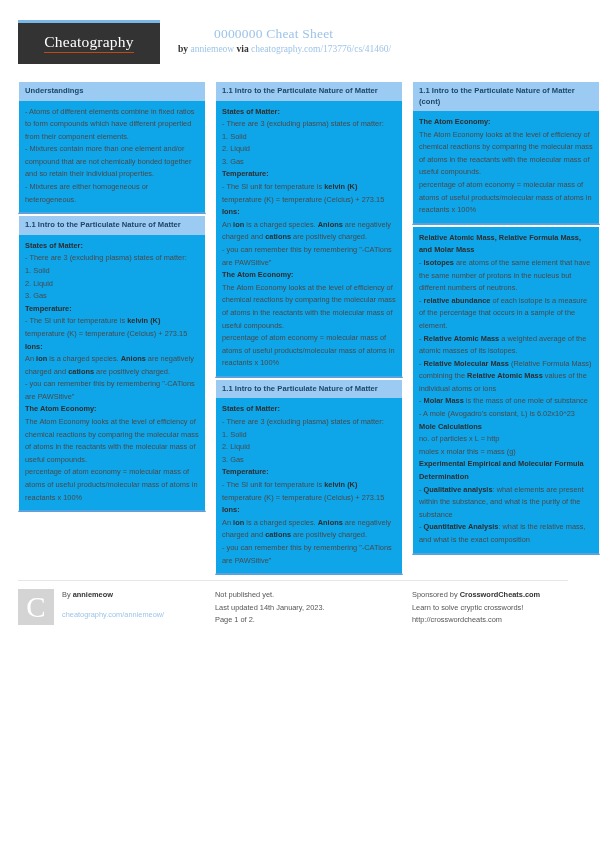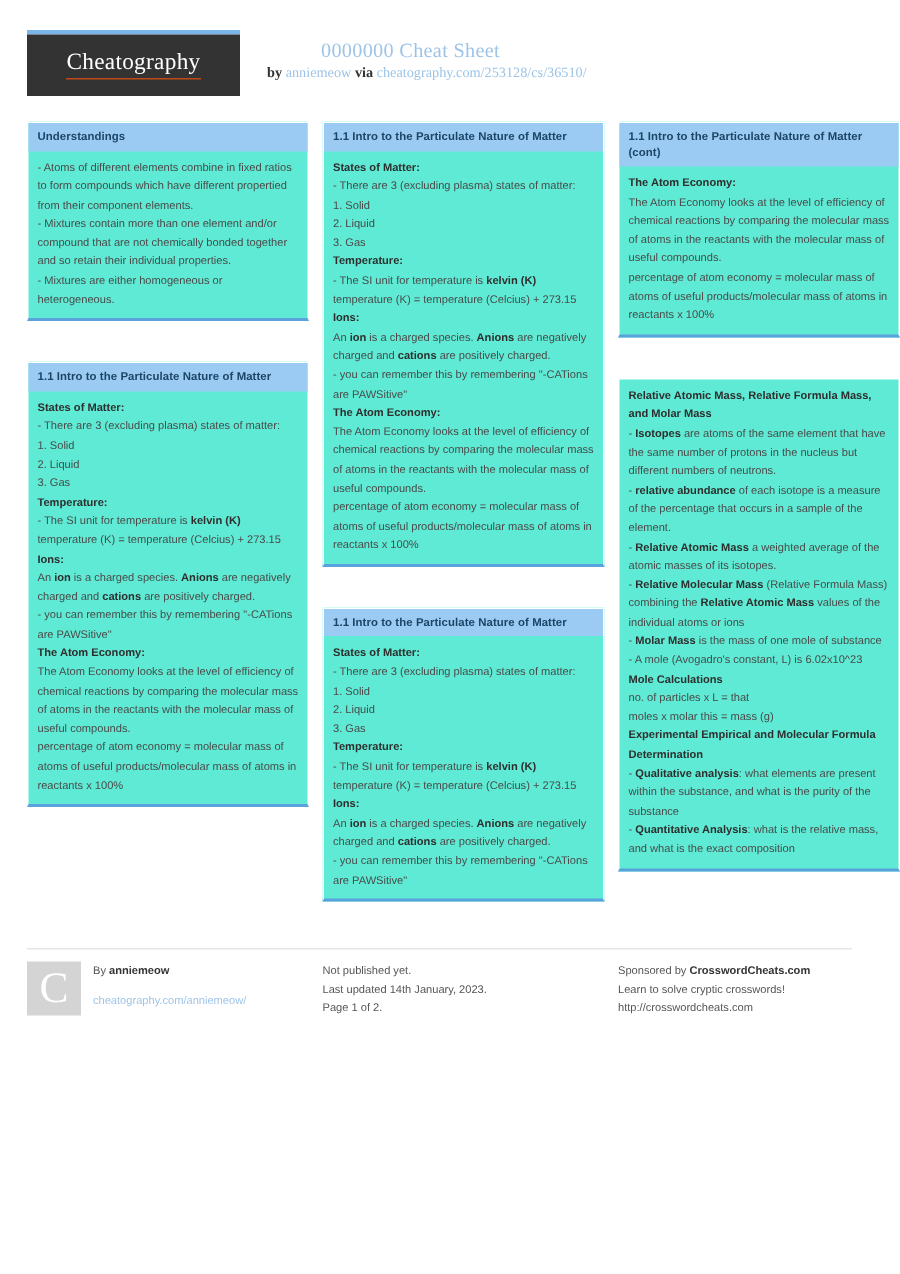--- a/index.html
+++ b/index.html
@@ -86,22 +86,22 @@
     align-items: flex-start;
   }
   .col {
     width: 188px;
     flex: 0 0 188px;
   }
 
   .card {
     border: 1px solid #ffffff;
     border-bottom: 2px solid #5aa2dd;
-    background: #5eead4;
-    margin-bottom: 27px;
+    background: #0ea5e9;
+    margin-bottom: 1px;
   }
   .card-head {
     background: #9bcbf2;
     color: #1c4568;
     font-size: 7.6px;
     font-weight: bold;
     padding: 4px 6px 4px 6px;
     line-height: 10.5px;
     letter-spacing: .05px;
   }
@@ -154,21 +154,21 @@
 
   <div class="header">
     <div class="logo-wrap">
       <div class="logo-topbar"></div>
       <div class="logo-box">
         <span class="logo-text">Cheatography</span>
       </div>
     </div>
     <div class="title-wrap">
       <div class="sheet-title">0000000 Cheat Sheet</div>
-      <div class="byline"><b>by </b><span class="lnk">anniemeow</span><b> via </b><span class="lnk">cheatography.com/253128/cs/36510/</span></div>
+      <div class="byline"><b>by </b><span class="lnk">anniemeow</span><b> via </b><span class="lnk">cheatography.com/173776/cs/41460/</span></div>
     </div>
   </div>
 
   <div class="columns">
     <div class="col">
         <div class="card">
           <div class="card-head">Understandings</div>
           <div class="card-body">
             <span class="ln">- Atoms of different elements combine in fixed ratios to form compounds which have different propertied from their component elements.</span>
             <span class="ln">- Mixtures contain more than one element and/or compound that are not chemically bonded together and so retain their individual properties.</span>
@@ -244,21 +244,21 @@
         <div class="card">
           <div class="card-body">
             <span class="ln hd">Relative Atomic Mass, Relative Formula Mass, and Molar Mass</span>
             <span class="ln">- <b>Isotopes</b> are atoms of the same element that have the same number of protons in the nucleus but different numbers of neutrons.</span>
             <span class="ln">- <b>relative abundance</b> of each isotope is a measure of the percentage that occurs in a sample of the element.</span>
             <span class="ln">- <b>Relative Atomic Mass</b> a weighted average of the atomic masses of its isotopes.</span>
             <span class="ln">- <b>Relative Molecular Mass</b> (Relative Formula Mass) combining the <b>Relative Atomic Mass</b> values of the individual atoms or ions</span>
             <span class="ln">- <b>Molar Mass</b> is the mass of one mole of substance</span>
             <span class="ln">- A mole (Avogadro's constant, L) is 6.02x10^23</span>
             <span class="ln hd">Mole Calculations</span>
-            <span class="ln">no. of particles x L = that</span>
+            <span class="ln">no. of particles x L = http</span>
             <span class="ln">moles x molar this = mass (g)</span>
             <span class="ln hd">Experimental Empirical and Molecular Formula Determination</span>
             <span class="ln">- <b>Qualitative analysis</b>: what elements are present within the substance, and what is the purity of the substance</span>
             <span class="ln">- <b>Quantitative Analysis</b>: what is the relative mass, and what is the exact composition</span>
           </div>
         </div>
       </div>
   </div>
 
   <div class="footer">

